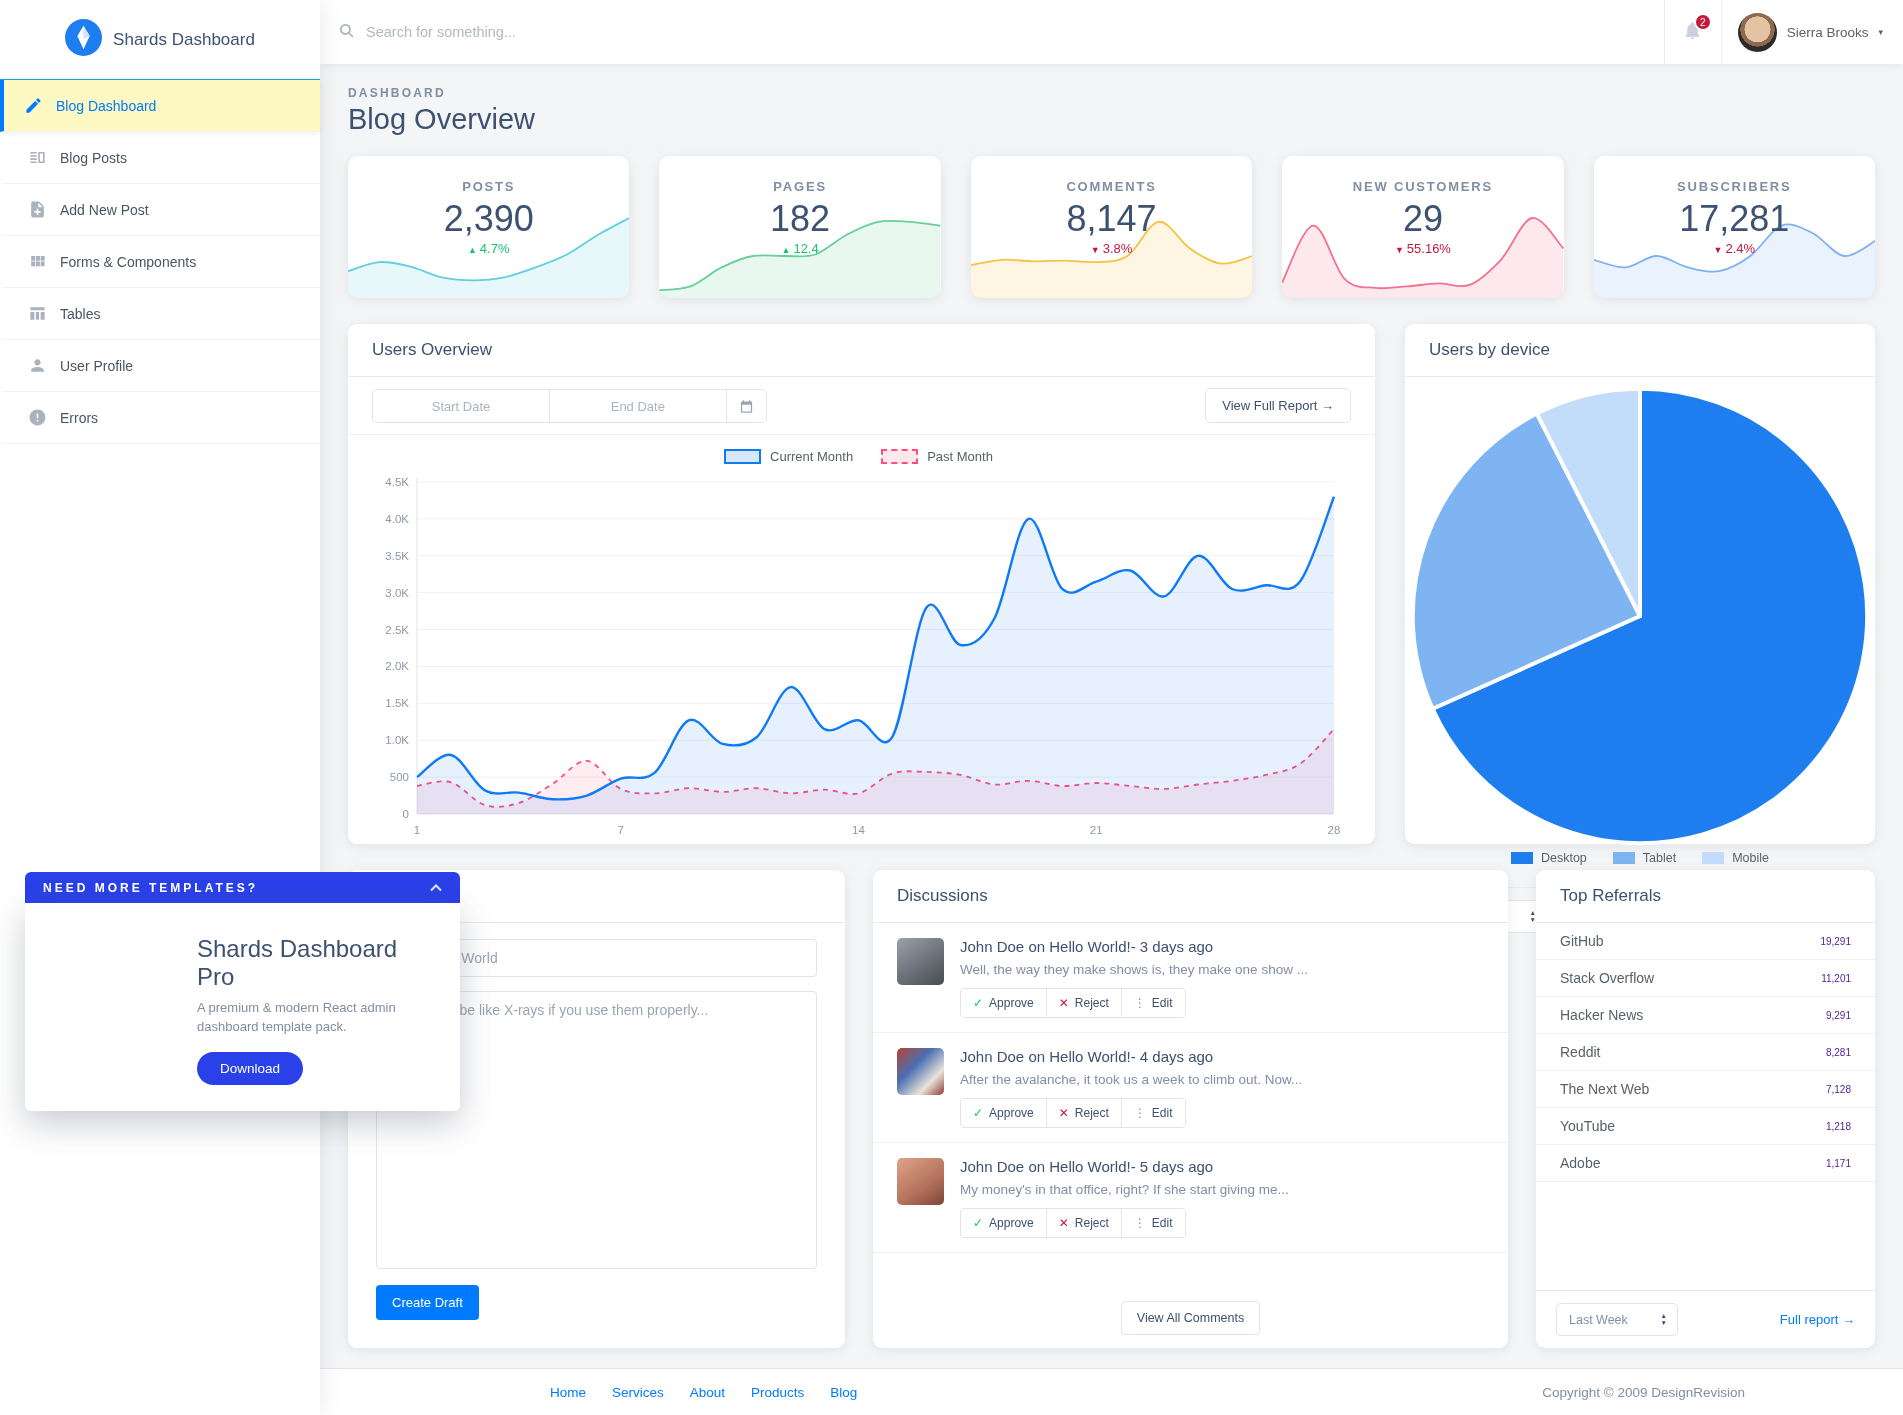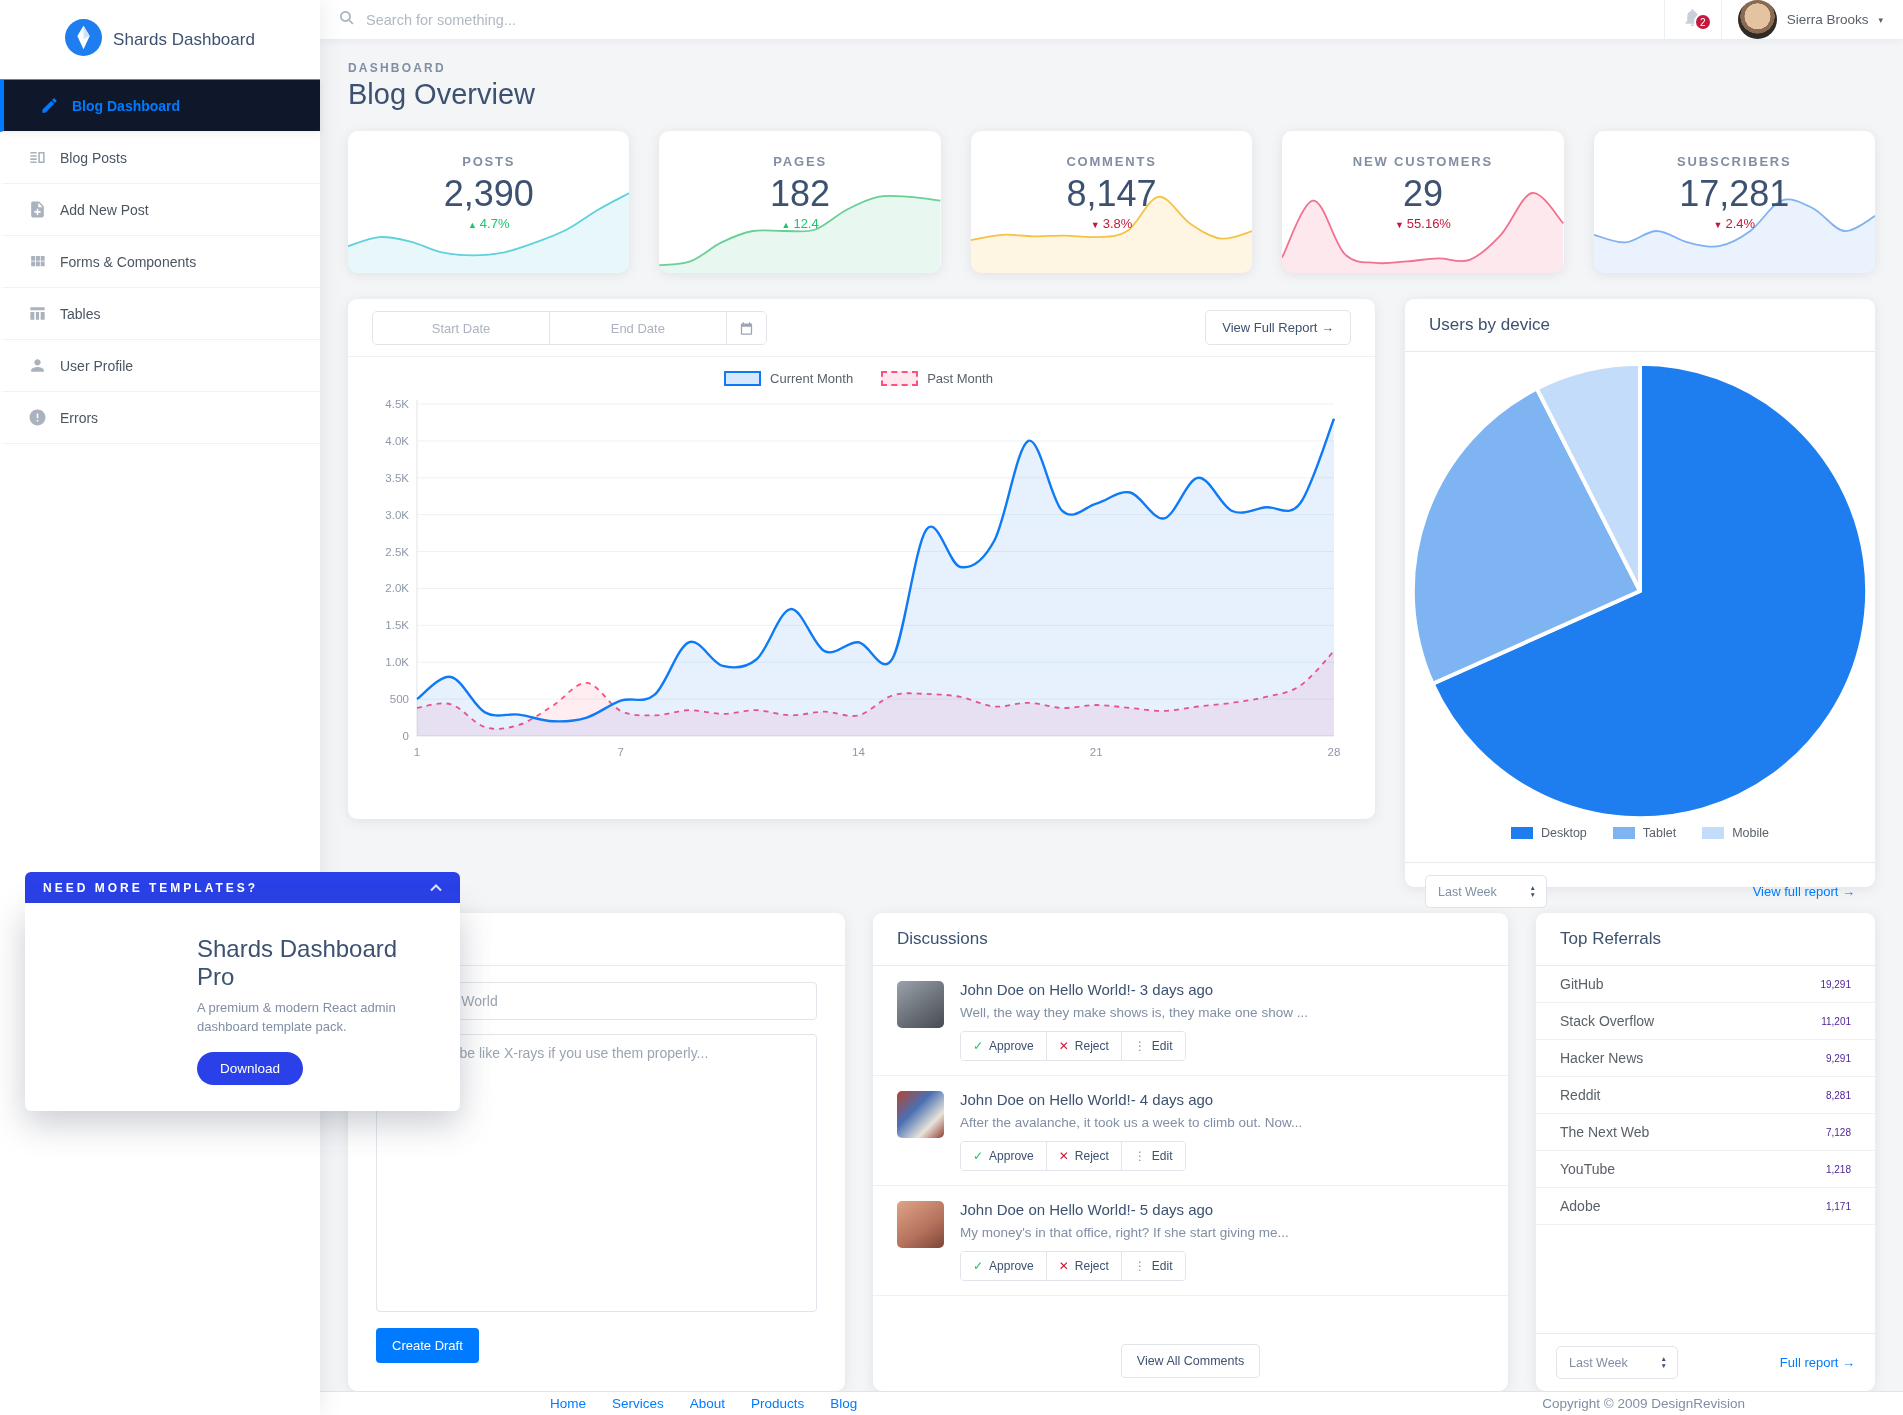--- a/index.html
+++ b/index.html
@@ -7,21 +7,21 @@
   body { font-family:"Liberation Sans", sans-serif; background:#f4f5f7; overflow:hidden; position:relative; color:#3d5170; }
 
   .app { display:flex; width:100%; height:100%; }
 
   
   .sidebar { width:320px; background:#fff; box-shadow:0 0 22px rgba(90,97,105,.14); z-index:5; display:flex; flex-direction:column; }
   .brand { height:80px; display:flex; align-items:center; justify-content:center; gap:11px; border-bottom:1px solid #0ea5e9; }
   .brand-title { font-size:17px; font-weight:500; color:#3d5170; }
   .side-item { height:52px; display:flex; align-items:center; gap:13px; padding-left:24px; font-size:14px; color:#4b5562; border-bottom:1px solid #f0f2f5; border-left:4px solid transparent; cursor:pointer; }
   .side-item svg { width:19px; height:19px; fill:#a9b2bd; }
-  .side-item.active { color:#007bff; border-left-color:#007bff; padding-left:36px; background:#0f172a; box-shadow:0 2px 6px rgba(90,97,105,.08);font-weight:bold; }
+  .side-item.active { color:#007bff; border-left-color:#007bff; padding-left:20px; background:#fef9c3; box-shadow:0 2px 6px rgba(90,97,105,.08); }
   .side-item.active svg { fill:#007bff; }
 
   
   .main { flex:1; display:flex; flex-direction:column; min-width:0; }
 
   .navbar { height:64px; background:#fff; box-shadow:0 1px 8px rgba(90,97,105,.10); display:flex; align-items:stretch; z-index:4; }
   .search { flex:1; display:flex; align-items:center; gap:11px; padding-left:18px; }
   .search input { border:none; outline:none; font-size:14.5px; color:#818ea3; width:420px; font-family:inherit; background:transparent; }
   .search input::placeholder { color:#b0b9c3; }
   .nav-right { margin-left:auto; display:flex; align-items:stretch; }
@@ -65,21 +65,21 @@
   .cal-btn { width:48px; display:flex; align-items:center; justify-content:center; border-left:1px solid #e1e5eb; cursor:pointer; background:#fff; }
   .report-btn { border:1px solid #e1e5eb; background:#fff; color:#3d5170; font-size:13px; padding:9px 16px; border-radius:5px; cursor:pointer; font-family:inherit; }
   .chart-wrap { padding:6px 20px 0 14px; }
   .legend { display:flex; justify-content:center; gap:28px; align-items:center; padding:8px 0 4px; font-size:13px; color:#5a6169; }
   .legend-item { display:flex; align-items:center; }
   .swatch { width:37px; height:15px; margin-right:9px; }
   .swatch.current { background:#d7e8fd; border:2px solid #0f7af5; }
   .swatch.past { background:#ffe9ef; border:2px dashed #ff4f7e; }
   #line-chart { width:100%; height:372px; display:block; }
 
-  .device-card { flex:1; height:588px; display:flex; flex-direction:column; }
+  .device-card { flex:1; height:520px; display:flex; flex-direction:column; }
   .pie-area { flex:1; display:flex; align-items:center; justify-content:center; padding-top:4px; }
   .pie-legend { display:flex; justify-content:center; gap:26px; font-size:12.5px; color:#5a6169; padding-bottom:22px; }
   .pie-legend .legend-item span.sw { width:22px; height:12px; margin-right:8px; display:inline-block; }
 
   
   .bottom-row { display:flex; gap:28px; margin-top:26px; }
   .draft-card { width:497px; height:478px; display:flex; flex-direction:column; }
   .draft-body { padding:16px 28px; display:flex; flex-direction:column; flex:1; }
   .draft-body input[type=text] { height:38px; border:1px solid #e1e5eb; border-radius:4px; padding:0 12px; font-size:14px; color:#495057; outline:none; font-family:inherit; width:100%; }
   .draft-body textarea { margin-top:14px; height:278px; border:1px solid #e1e5eb; border-radius:4px; padding:10px 12px; font-size:14px; color:#495057; outline:none; resize:none; font-family:inherit; width:100%; }
@@ -260,20 +260,21 @@
             <div class="stat-delta delta-down"><span class="arr">▼</span><span>2.4%</span></div>
             <svg class="stat-spark" viewBox="0 0 286 88" preserveAspectRatio="none">
               <path d="M0,49.8C5.296296296296296,51.06666666666666,21.185185185185183,58.03333333333334,31.777777777777775,57.400000000000006C42.37037037037037,56.76666666666667,52.962962962962955,46,63.55555555555555,46C74.14814814814814,46,84.74074074074073,54.866666666666674,95.33333333333333,57.400000000000006C105.92592592592592,59.93333333333334,116.5185185185185,63.1,127.1111111111111,61.2C137.7037037037037,59.300000000000004,148.2962962962963,53.6,158.88888888888889,46C169.48148148148147,38.4,180.07407407407408,19.399999999999995,190.66666666666666,15.599999999999994C201.25925925925924,11.799999999999994,211.85185185185188,18.13333333333333,222.44444444444446,23.199999999999996C233.03703703703704,28.266666666666662,243.62962962962962,44.733333333333334,254.2222222222222,46C264.8148148148148,47.266666666666666,280.7037037037037,33.333333333333336,286,30.800000000000004L286,88L0,88Z" fill="rgba(127,177,242,0.16)" stroke="none"></path>
               <path d="M0,49.8C5.296296296296296,51.06666666666666,21.185185185185183,58.03333333333334,31.777777777777775,57.400000000000006C42.37037037037037,56.76666666666667,52.962962962962955,46,63.55555555555555,46C74.14814814814814,46,84.74074074074073,54.866666666666674,95.33333333333333,57.400000000000006C105.92592592592592,59.93333333333334,116.5185185185185,63.1,127.1111111111111,61.2C137.7037037037037,59.300000000000004,148.2962962962963,53.6,158.88888888888889,46C169.48148148148147,38.4,180.07407407407408,19.399999999999995,190.66666666666666,15.599999999999994C201.25925925925924,11.799999999999994,211.85185185185188,18.13333333333333,222.44444444444446,23.199999999999996C233.03703703703704,28.266666666666662,243.62962962962962,44.733333333333334,254.2222222222222,46C264.8148148148148,47.266666666666666,280.7037037037037,33.333333333333336,286,30.800000000000004" fill="none" stroke="#7fb1f2" stroke-width="1.8"></path>
             </svg>
           </div>
         </div>
 
       <div class="mid-row">
         <section class="card overview-card">
+          <div class="card-header">Users Overview</div>
           <div class="toolbar">
             <div class="date-group">
               <input type="text" placeholder="Start Date" style="">
               <span class="date-sep"></span>
               <input type="text" placeholder="End Date" style="">
               <span class="cal-btn">
                 <svg width="15" height="15" viewBox="0 0 24 24" fill="#9aa5b1">
                     <path d="M19 4h-1V2h-2v2H8V2H6v2H5c-1.1 0-2 .9-2 2v14c0 1.1.9 2 2 2h14c1.1 0 2-.9 2-2V6c0-1.1-.9-2-2-2zm0 16H5V9h14v11z"></path>
                   </svg>
               </span>

